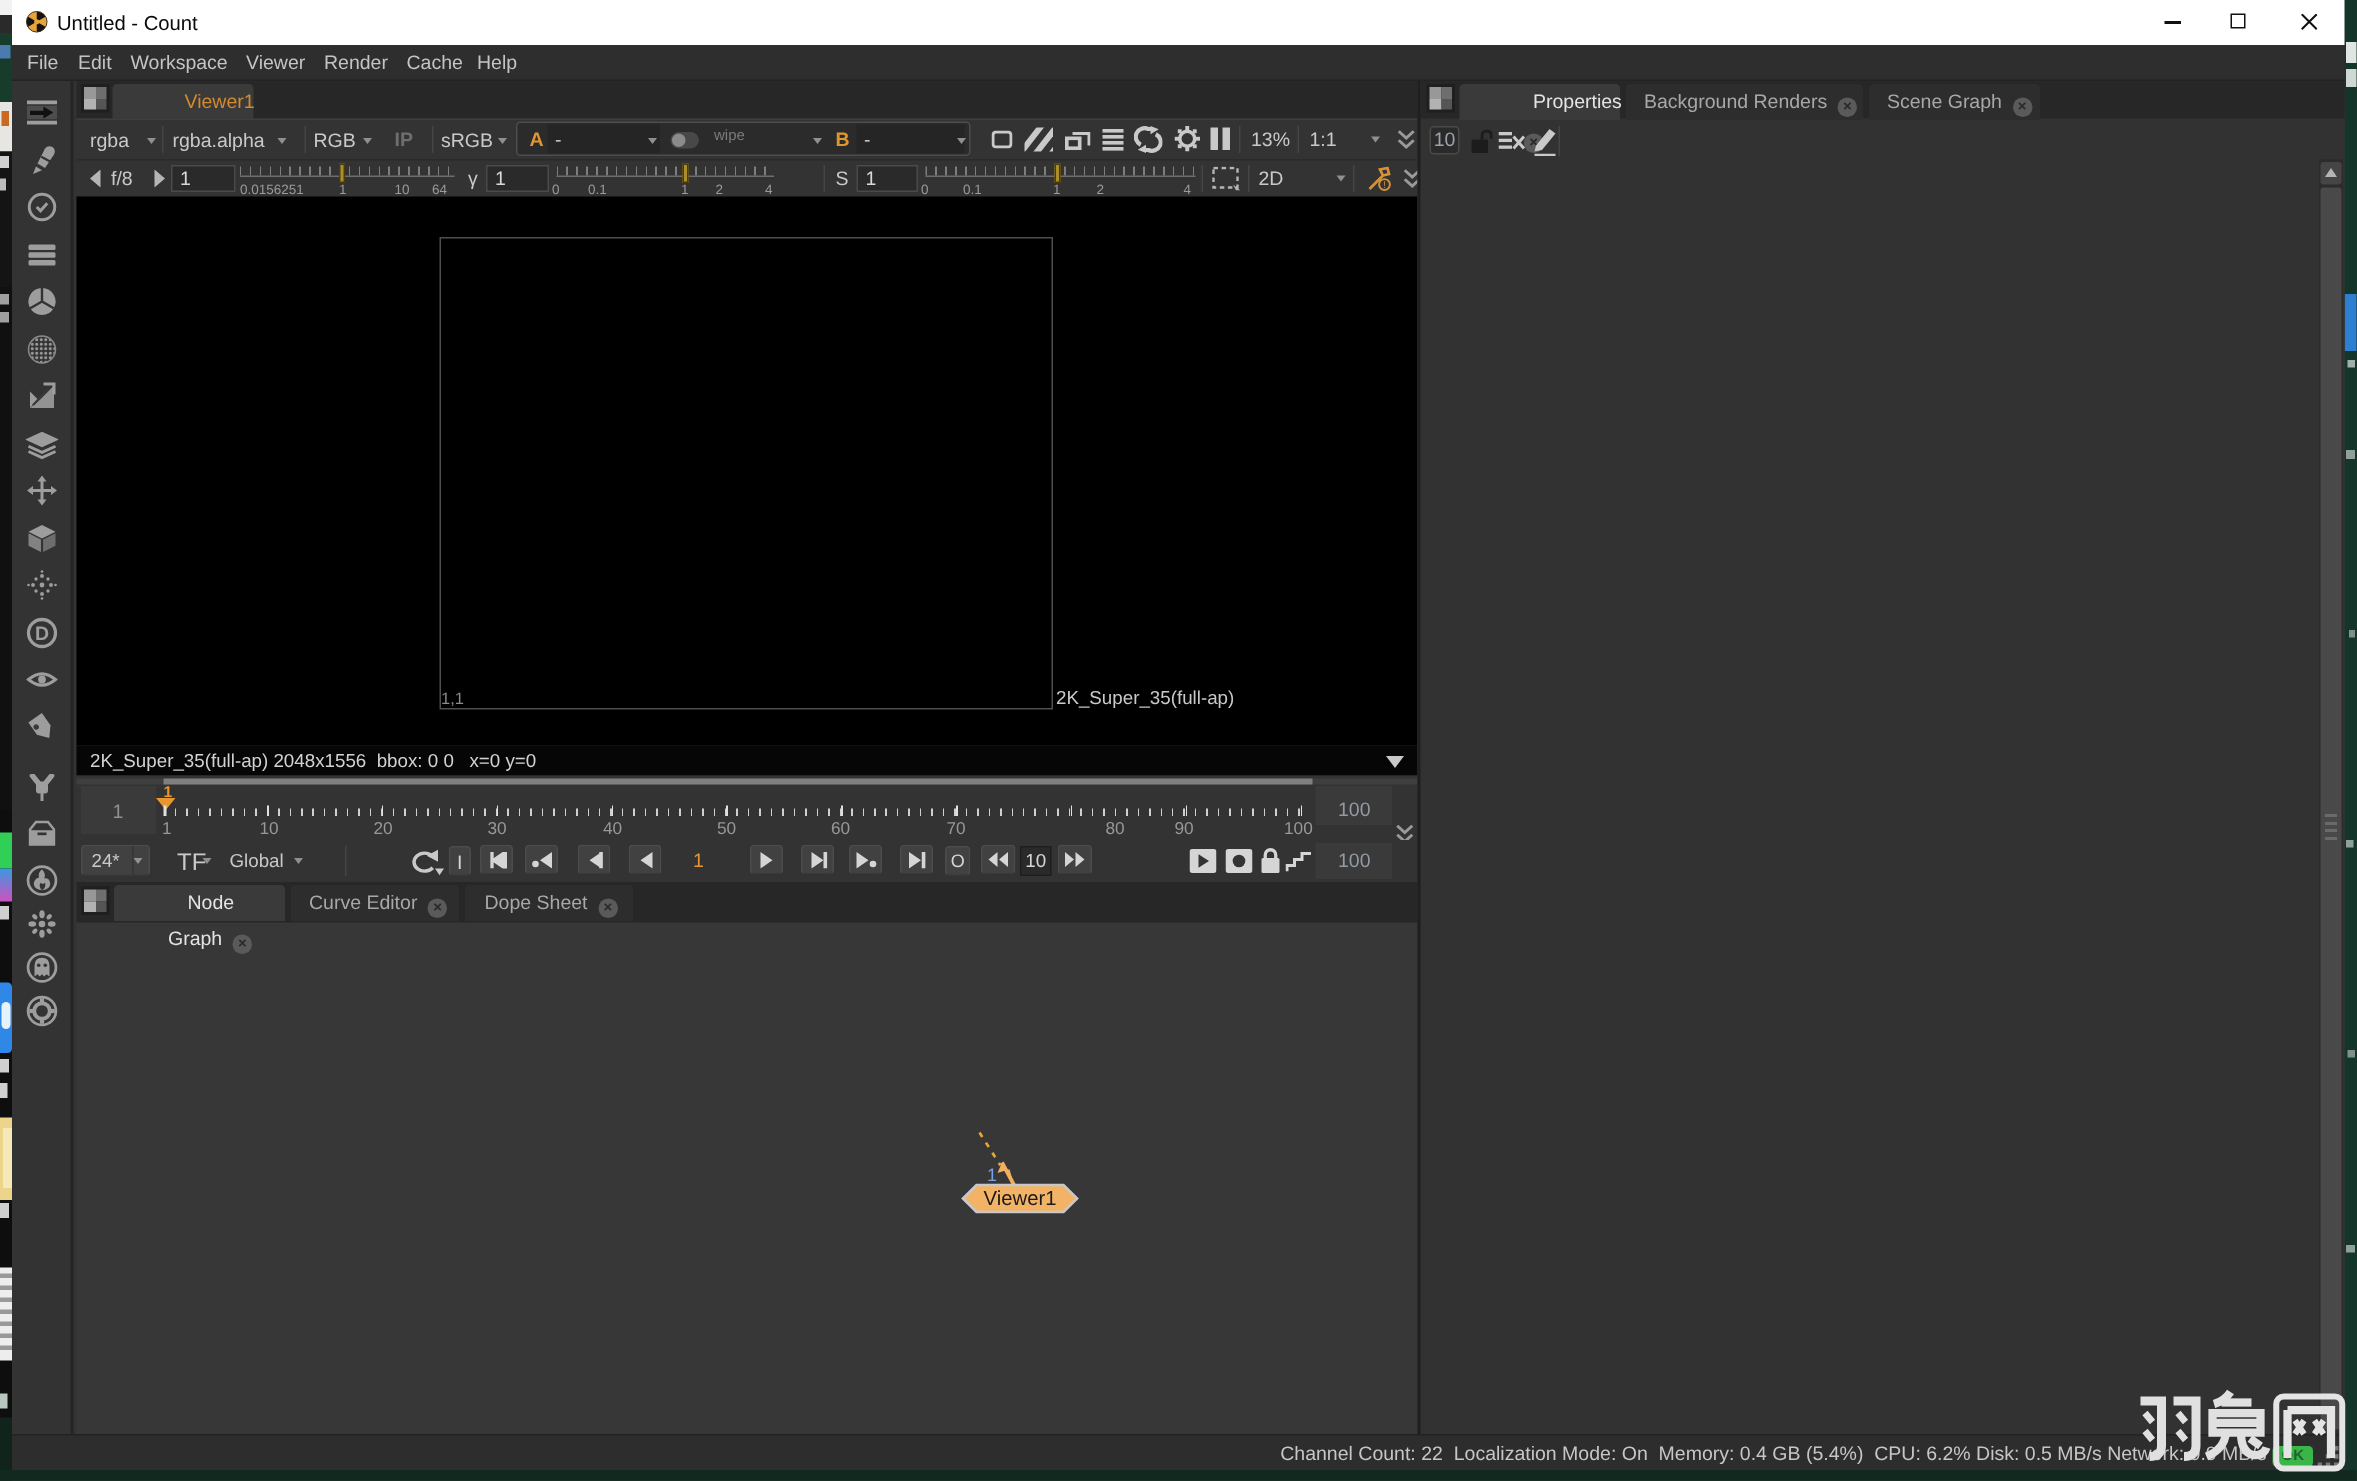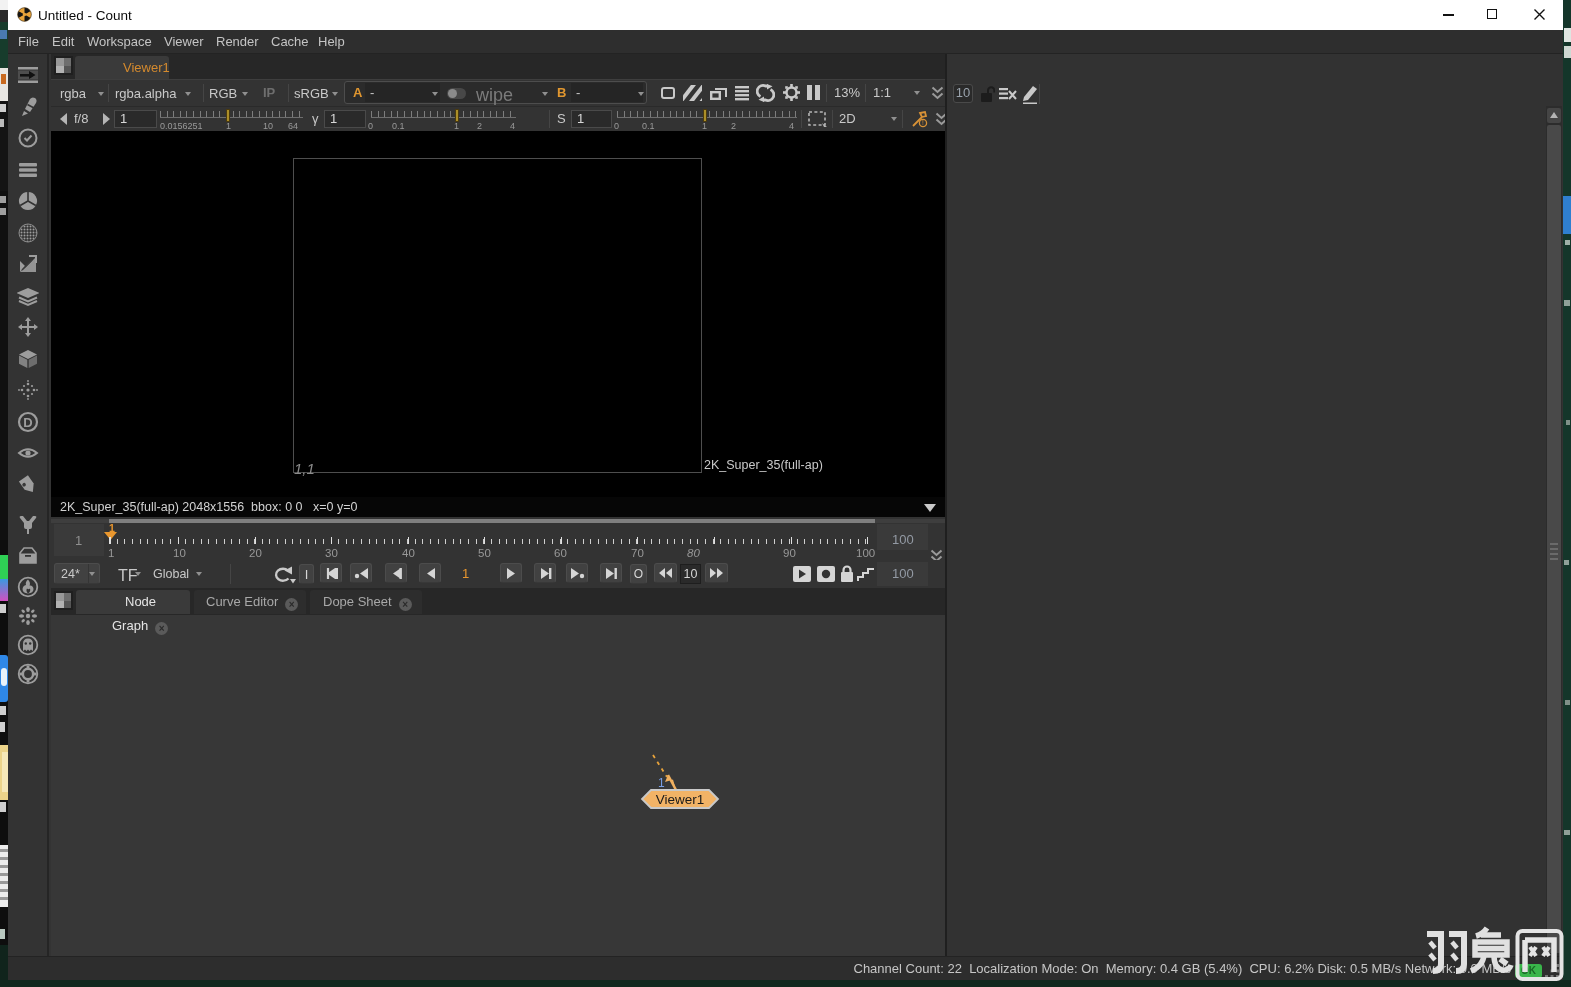--- a/index.html
+++ b/index.html
@@ -280,21 +280,21 @@
       <span class="abs ctl" style="left:243px;top:6px;">sRGB<span class="dropar" style="margin-left:3px;"></span></span>
 
       <div class="abs" style="left:293px;top:1px;width:303px;height:23px;border:1px solid #4d4d4d;border-radius:3px;background:#2b2b2b;">
         <span class="abs" style="left:8px;top:3px;color:#e0962f;font-size:13px;font-weight:bold;">A</span>
         <div class="abs" style="left:20px;top:1px;width:75px;height:19px;background:#252525;"></div>
         <span class="abs ctl" style="left:25px;top:3px;">-</span>
         <span class="abs dropar" style="left:82px;top:10px;"></span>
         <div class="abs" style="left:102px;top:6px;width:19px;height:11px;border-radius:6px;background:#484848;">
             <div style="width:9px;height:9px;border-radius:50%;background:#8b8b8b;margin:1px;"></div>
           </div>
-        <span class="abs" style="left:131px;top:3px;color:#7b7b7b;font-size:18px;">wipe</span>
+        <span class="abs" style="left:131px;top:3px;color:#7b7b7b;font-size:10px;">wipe</span>
         <span class="abs dropar" style="left:192px;top:10px;"></span>
         <span class="abs" style="left:212px;top:3px;color:#e0962f;font-size:13px;font-weight:bold;">B</span>
         <div class="abs" style="left:226px;top:1px;width:72px;height:19px;background:#252525;"></div>
         <span class="abs ctl" style="left:231px;top:3px;">-</span>
         <span class="abs dropar" style="left:288px;top:10px;"></span>
       </div>
 
       <svg class="abs" style="left:610px;top:7px;" width="14" height="12" viewBox="0 0 14 12">
           <rect x="1" y="1" width="12" height="10" rx="2" fill="none" stroke="#c9c9c9" stroke-width="2"></rect>
         </svg>
@@ -408,21 +408,21 @@
       <svg class="abs" style="left:884px;top:5px;" width="13" height="14" viewBox="0 0 13 14">
           <g fill="none" stroke="#9a9a9a" stroke-width="2">
             <path d="M1.5 1.5 L6.5 6 L11.5 1.5"></path>
             <path d="M1.5 7.5 L6.5 12 L11.5 7.5"></path>
           </g>
         </svg>
     </div>
 
     <div class="abs" style="left:0;top:77px;width:894px;height:366px;background:#000;">
       <div class="abs" style="left:242px;top:27px;width:409px;height:315px;border:1px solid #4e4e4e;"></div>
-      <span class="abs" style="left:243px;top:329px;color:#8a8a8a;font-size:15px;font-style:italic;">1,1</span>
+      <span class="abs" style="left:243px;top:329px;color:#8a8a8a;font-size:11px;">1,1</span>
       <span class="abs" style="left:653px;top:327px;color:#c9c9c9;font-size:12.5px;">2K_Super_35(full-ap)</span>
     </div>
 
     <div class="abs" style="left:0;top:443px;width:894px;height:20px;background:#060606;">
       <span class="abs" style="left:9px;top:3px;color:#d2d2d2;font-size:12.5px;">2K_Super_35(full-ap) 2048x1556&nbsp;&nbsp;bbox: 0 0&nbsp;&nbsp;&nbsp;x=0 y=0</span>
       <svg class="abs" style="left:873px;top:7px;" width="12" height="8" viewBox="0 0 12 8">
           <path d="M0 0 L12 0 L6 8 Z" fill="#c9c9c9"></path>
         </svg>
     </div>
 
@@ -441,21 +441,21 @@
       <div class="abs" style="left:127px;top:20px;width:692px;height:7px;background:repeating-linear-gradient(90deg,#e0e0e0 0 1px,transparent 1px 76.57px);"></div>
         <div class="abs" style="left:58px;top:20px;width:2px;height:7px;background:#e0e0e0;"></div>
       <span class="tlb" style="left:57px;">1</span>
         <span class="tlb" style="left:122px;">10</span>
         <span class="tlb" style="left:198px;">20</span>
         <span class="tlb" style="left:274px;">30</span>
         <span class="tlb" style="left:351px;">40</span>
         <span class="tlb" style="left:427px;">50</span>
         <span class="tlb" style="left:503px;">60</span>
         <span class="tlb" style="left:580px;">70</span>
-        <span class="tlb" style="left:636px;font-style:italic;">80</span>
+        <span class="tlb" style="left:686px;">80</span>
         <span class="tlb" style="left:732px;">90</span>
         <span class="tlb" style="left:805px;">100</span>
       <svg class="abs" style="left:879px;top:32px;" width="13" height="14" viewBox="0 0 13 14">
           <g fill="none" stroke="#9a9a9a" stroke-width="2">
             <path d="M1.5 1.5 L6.5 6 L11.5 1.5"></path>
             <path d="M1.5 7.5 L6.5 12 L11.5 7.5"></path>
           </g>
         </svg>
     </div>
 
@@ -552,20 +552,31 @@
       <path d="M16 2 L30 24" fill="none" stroke="#e8a33b" stroke-width="1.8" stroke-dasharray="3.5 4.5"></path>
       <text x="21" y="34" font-size="12" fill="#7aa0e8">1</text>
       <path d="M31 22 L39 37 L36 26.5 L28 29 Z" fill="#f0b060"></path>
       <path d="M31 22 L39 37" stroke="#f0b060" stroke-width="2.5"></path>
       <path d="M14 37 L72 37 L81 46 L72 55 L14 55 L5 46 Z" fill="#f2b366" stroke="#c9c9c9" stroke-width="1.8"></path>
       <path d="M14 37 L72 37 L81 46 L72 55 L14 55 L5 46 Z" fill="none" stroke="#7a5a20" stroke-width="0.01"></path>
       <text x="43" y="50.5" font-size="13.5" fill="#1a1a1a" text-anchor="middle">Viewer1</text>
     </svg>
   </div>
   <div id="rightpanel" style="position:absolute;left:937px;top:54px;width:618px;height:906px;background:#323232;border-left:2px solid #1f1f1f;">
+    <div class="abs" style="left:0;top:0;width:616px;height:25px;background:#272727;">
+      <div class="paneicon" style="left:4px;top:2px;">
+          <div style="width:8px;height:8px;background:#989898;float:left;"></div>
+          <div style="width:7px;height:8px;background:#6e6e6e;float:left;margin-left:8px;margin-top:-8px;"></div>
+          <div style="width:8px;height:7px;background:#b2b2b2;float:left;clear:left;"></div>
+          <div style="width:7px;height:7px;background:#555;float:left;"></div>
+        </div>
+      <div class="tab active" style="left:26px;width:107px;"><span style="margin-left:13px;">Properties</span><span class="tabx">×</span></div>
+      <div class="tab inactive" style="left:137px;width:158px;"><span style="margin-left:12px;">Background Renders</span><span class="tabx">×</span></div>
+      <div class="tab inactive" style="left:299px;width:114px;"><span style="margin-left:12px;">Scene Graph</span><span class="tabx">×</span></div>
+    </div>
     <div class="abs numbox" style="left:6px;top:30px;width:20px;height:19px;text-align:center;padding:0;color:#9aa3ad;border-radius:3px;">10</div>
     <svg class="abs" style="left:33px;top:31px;" width="15" height="18" viewBox="0 0 15 18">
         <rect x="1" y="8" width="11" height="9" rx="1" fill="#1c1c1c"></rect>
         <path d="M8 8 L8 5.5 A3.2 3.2 0 0 1 14.4 5.5 L14.4 7.5" fill="none" stroke="#1c1c1c" stroke-width="2"></path>
       </svg>
     <svg class="abs" style="left:52px;top:33px;" width="18" height="14" viewBox="0 0 18 14">
         <g fill="#c9c9c9">
           <rect x="0" y="1" width="9" height="2.2"></rect>
           <rect x="0" y="5.5" width="9" height="2.2"></rect>
           <rect x="0" y="10" width="9" height="2.2"></rect>

